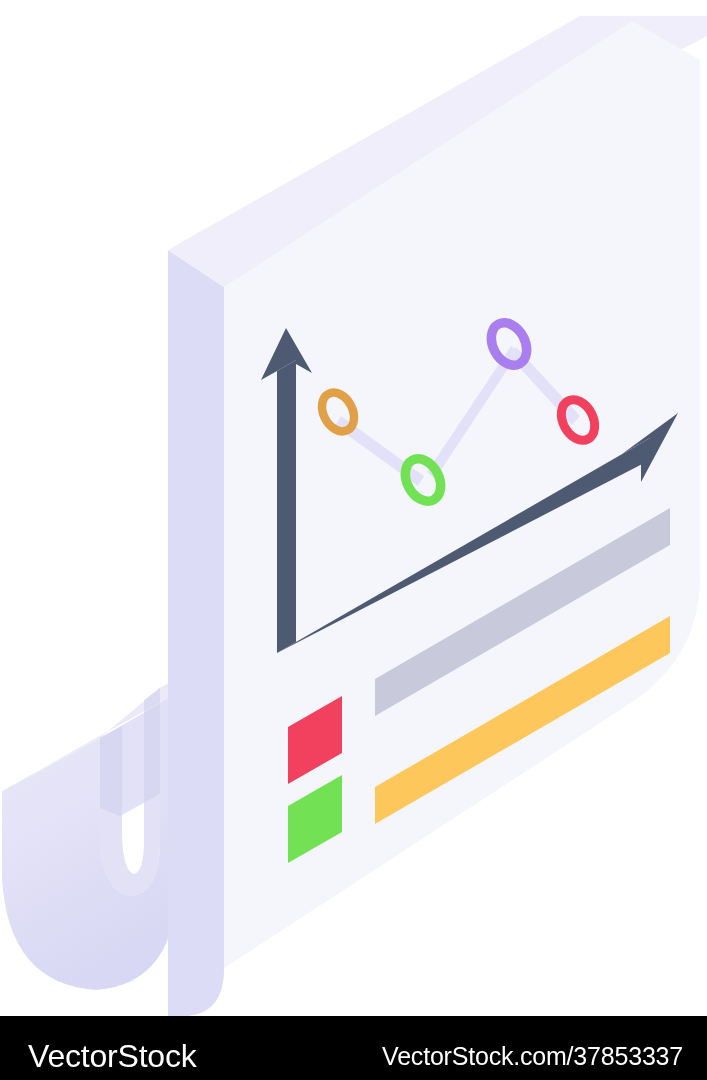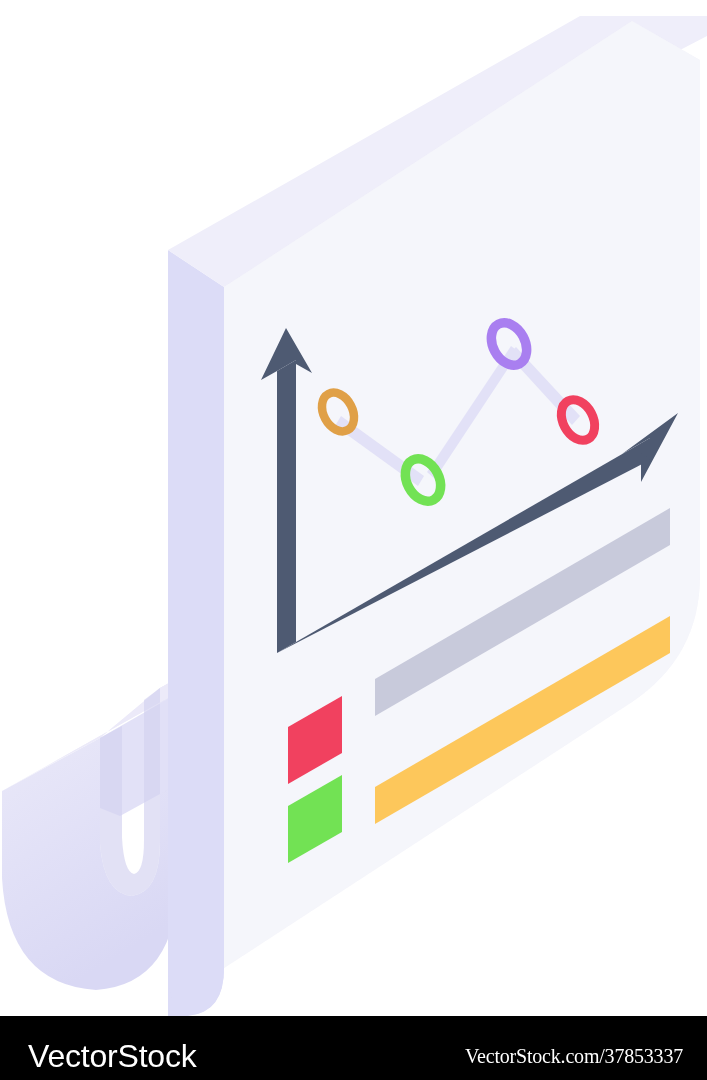--- a/index.html
+++ b/index.html
@@ -58,22 +58,22 @@
     font-family: "Liberation Sans", sans-serif;
     letter-spacing: -0.2px;
     white-space: nowrap;
   }
   #watermark-url {
     position: absolute;
     right: 24px;
     top: 50%;
     transform: translateY(-50%);
     color: #ffffff;
-    font-size: 20px;
-    font-family: Liberation Serif, serif;
+    font-size: 25px;
+    font-family: Liberation Sans, sans-serif;
     letter-spacing: -0.2px;
     white-space: nowrap;
   }
 </style>
 </head>
 <body style="background: rgb(255, 255, 255);">
 
 <div id="stage">
 
   <div id="artboard">

